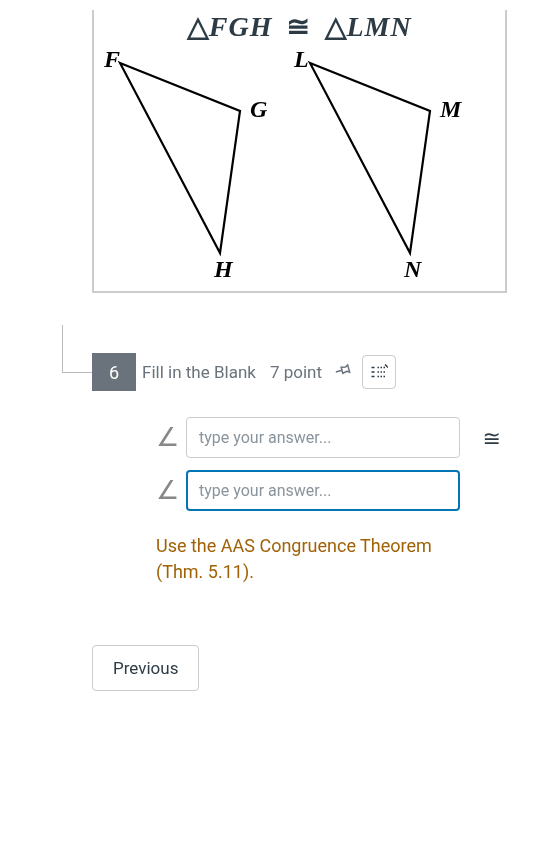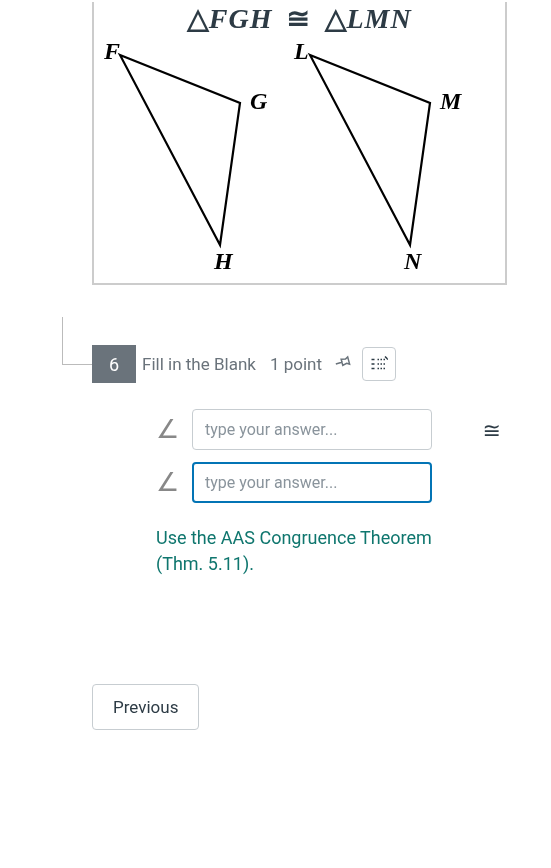--- a/index.html
+++ b/index.html
@@ -21,21 +21,21 @@
     margin: 0 44px 0 92px;
     background: #fff;
     padding: 0 0 8px 0;
   }
   .congruence {
     font-family: "Times New Roman", Times, serif;
     font-style: italic;
     font-weight: bold;
     font-size: 28px;
     text-align: center;
-    margin: 2px 0 0 0;
+    margin: 10px 0 0 0;
     letter-spacing: 1px;
   }
   .congruence .tri { font-style: normal; letter-spacing: 0; }
   .congruence .eq { font-style: normal; padding: 0 6px; }
   .trisvg { display:block; margin: 0 auto; }
 
   .question {
     margin: 60px 44px 0 92px;
     position: relative;
   }
@@ -121,61 +121,59 @@
     width: 22px;
     text-align: right;
     margin-right: 8px;
   }
   .ans {
     font-size: 16px;
     color: #2d3b45;
     padding: 10px 12px;
     border: 1px solid #c7cdd1;
     border-radius: 4px;
-    width: 240px;
+    width: 274px;
     outline: none;
     font-family: inherit;
-    margin-left: 6px;
   }
   .ans::placeholder { color: #8a949c; }
   .ans.focused {
     border: 2px solid #0374b5;
     padding: 9px 11px;
   }
   .cong-right {
     position: absolute;
     right: 6px;
     top: 50%;
     transform: translateY(-50%);
     font-size: 22px;
     color: #2d3b45;
   }
 
   .hint {
     margin: 22px 0 0 64px;
     font-family: -apple-system, BlinkMacSystemFont, "Segoe UI", Roboto, Helvetica, Arial, sans-serif;
     font-size: 18px;
-    color: #0f766e;
+    color: #a16207;
     line-height: 1.45;
     max-width: 280px;
   }
 
   .footer {
     display: flex;
     justify-content: space-between;
     align-items: center;
     margin: 60px 60px 30px 92px;
   }
   .btn {
     font-size: 17px;
     padding: 12px 20px;
     border-radius: 4px;
     cursor: pointer;
     font-family: inherit;
-    margin-top: 47px;
   }
   .btn-prev {
     background: #fff;
     border: 1px solid #c7cdd1;
     color: #2d3b45;
   }
   .btn-submit {
     background: #0374b5;
     border: 1px solid #0374b5;
     color: #fff;
@@ -208,21 +206,21 @@
     </svg>
   </div>
 
   <div class="question">
     <div class="qhead">
       <div class="qnum-wrap">
         <div class="corner"></div>
         <div class="qnum">6</div>
       </div>
       <div class="qtype">Fill in the Blank</div>
-      <div class="qpoints">1 point</div>
+      <div class="qpoints">7 point</div>
       <div class="pin">
         <svg width="18" height="18" viewBox="0 0 24 24" fill="none" stroke="#6a737b" stroke-width="2">
           <path d="M14 3l7 7-4 1-3 5-3-3-6 6 6-6-3-3 5-3 1-4z" transform="rotate(30 12 12)"></path>
         </svg>
       </div>
       <div class="rubric">
         <svg width="18" height="16" viewBox="0 0 24 20" fill="none" stroke="#2d3b45" stroke-width="2">
           <path d="M2 4 h4 M2 10 h4 M2 16 h4"></path>
           <path d="M10 4 h12 M10 10 h12 M10 16 h12" stroke-dasharray="2 2"></path>
           <path d="M20 0 l4 4"></path>

